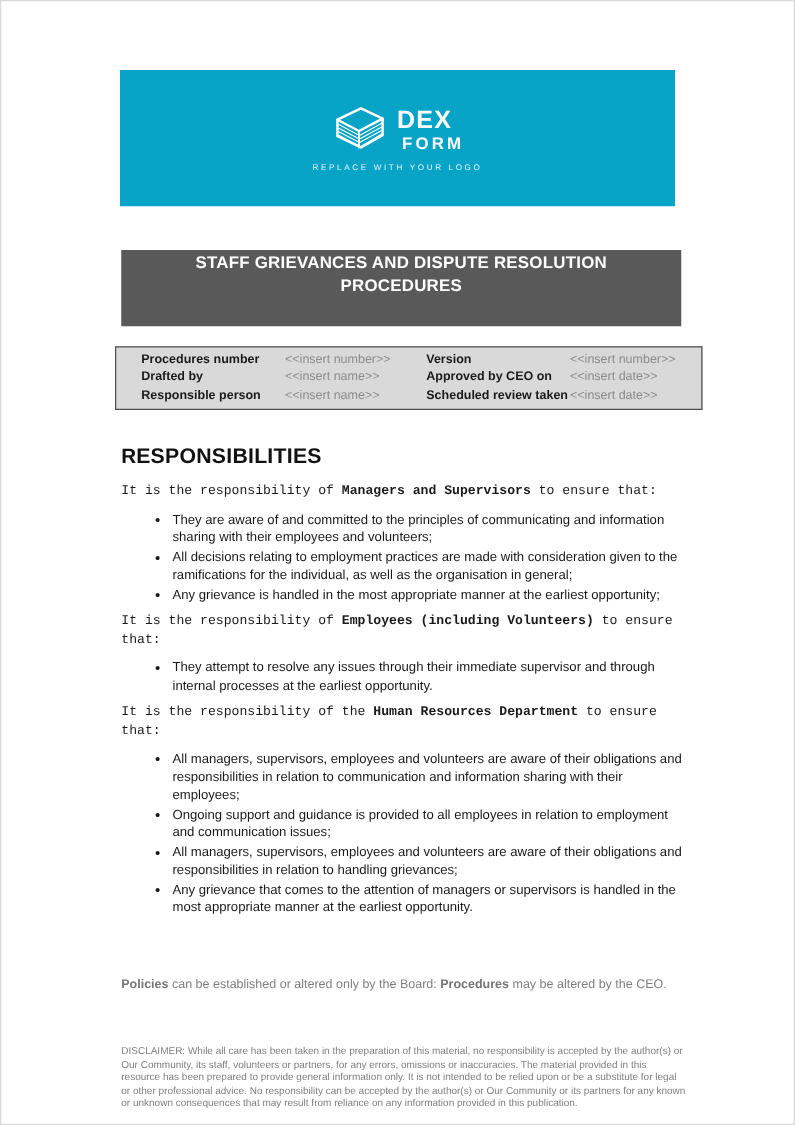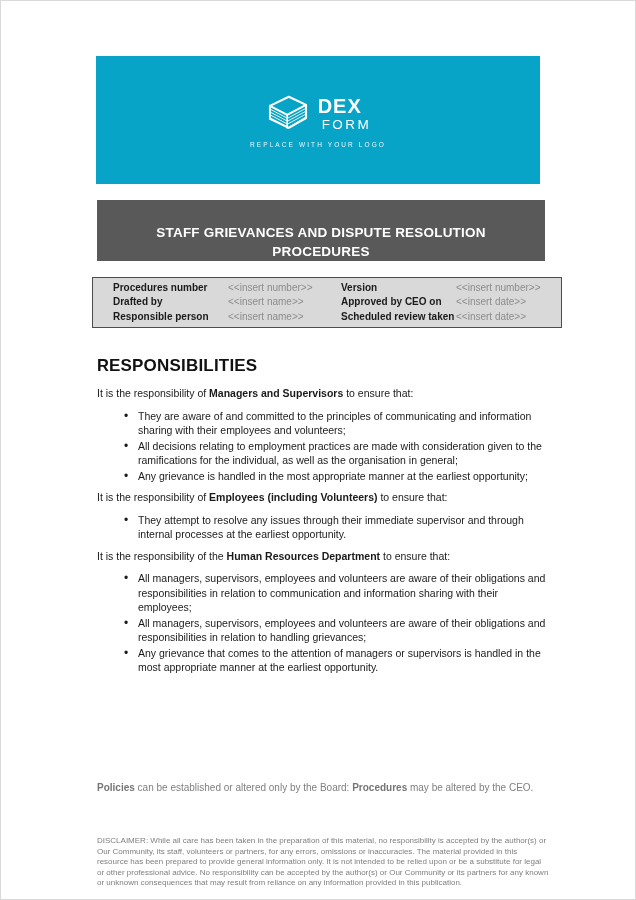--- a/index.html
+++ b/index.html
@@ -9,40 +9,40 @@
     background: #ffffff;
     font-family: "Liberation Sans", sans-serif;
     color: #1a1a1a;
     box-shadow: inset 0 0 0 1px #d9d9d9;
     overflow: hidden;
   }
 
   
   .header-block {
     position: absolute; left: 96px; top: 56px;
-    width: 444px; height: 128px;
+    width: 444px; height: 109px;
     background: #07a4c8;
     display: flex; flex-direction: column;
     align-items: center; justify-content: center;
   }
   .logo-row { display: flex; align-items: center; gap: 7px; }
   .logo-text { display: flex; flex-direction: column; line-height: 1; }
   .logo-dex  { color: #fff; font-weight: bold; font-size: 20px; letter-spacing: 1px; }
-  .logo-form { color: #fff; font-weight: normal; font-size: 13.5px; letter-spacing: 2.5px; margin-top: 2px; padding-left: 4px; }
+  .logo-form { color: #fff; font-weight: bold; font-size: 13.5px; letter-spacing: 2.5px; margin-top: 2px; padding-left: 4px; }
   .logo-tagline {
     color: #e8f7fb; font-size: 6.5px; letter-spacing: 2.1px;
     margin-top: 6px; font-weight: normal;
   }
 
   
   .title-bar {
     position: absolute; left: 97px; top: 200px;
     width: 448px; height: 61px;
     background: #595959;
-    display: flex; align-items: flex-end; justify-content: center;
+    display: flex; align-items: flex-start; justify-content: center;
     text-align: center; padding: 0 38px;
   }
   .title-bar h1 {
     color: #ffffff; font-size: 13.5px; font-weight: bold;
     line-height: 19px; letter-spacing: 0.2px;
   }
 
   
   .meta-table {
     position: absolute; left: 92px; top: 277px;
@@ -58,21 +58,21 @@
 
   
   .doc-body {
     position: absolute; left: 97px; top: 355px;
     width: 450px;
     font-size: 10.5px; line-height: 14.5px;
   }
   .section-heading { font-weight: bold; color: #111; margin-bottom: 9px; line-height: 20px; }
   .heading-initial { font-size: 16.5px; }
   .heading-rest    { font-size: 17px; letter-spacing: 0.2px; }
-  .intro { margin: 7px 0 8px; }
+  .intro { margin: 7px 0 8px; font-family: Liberation Mono, monospace; }
   .intro b { font-weight: bold; }
   ul.bullets { list-style: none; padding-left: 27px; margin: 0 0 7px; }
   ul.bullets li { position: relative; padding-left: 14px; margin: 1px 0; }
   ul.bullets li::before {
     content: "\2022";
     position: absolute; left: 0; top: 0;
     font-size: 12px; line-height: 14.5px; color: #1a1a1a;
   }
 
   
@@ -147,20 +147,21 @@
   <p class="intro"><span>It is the responsibility of </span><b>Employees (including Volunteers)</b><span> to ensure that:</span></p>
 
   <ul class="bullets">
     <li>They attempt to resolve any issues through their immediate supervisor and through internal processes at the earliest opportunity.</li>
   </ul>
 
   <p class="intro"><span>It is the responsibility of the </span><b>Human Resources Department</b><span> to ensure that:</span></p>
 
   <ul class="bullets">
     <li>All managers, supervisors, employees and volunteers are aware of their obligations and responsibilities in relation to communication and information sharing with their employees;</li>
+    <li>Ongoing support and guidance is provided to all employees in relation to employment and communication issues;</li>
     <li>All managers, supervisors, employees and volunteers are aware of their obligations and responsibilities in relation to handling grievances;</li>
     <li>Any grievance that comes to the attention of managers or supervisors is handled in the most appropriate manner at the earliest opportunity.</li>
   </ul>
 </div>
 
 <div class="doc-footer">
   <p class="policy-note"><b>Policies</b><span> can be established or altered only by the Board: </span><b>Procedures</b><span> may be altered by the CEO.</span></p>
   <p class="disclaimer">DISCLAIMER: While all care has been taken in the preparation of this material, no responsibility is accepted by the author(s) or Our Community, its staff, volunteers or partners, for any errors, omissions or inaccuracies. The material provided in this resource has been prepared to provide general information only. It is not intended to be relied upon or be a substitute for legal or other professional advice. No responsibility can be accepted by the author(s) or Our Community or its partners for any known or unknown consequences that may result from reliance on any information provided in this publication.</p>
 </div>
 

